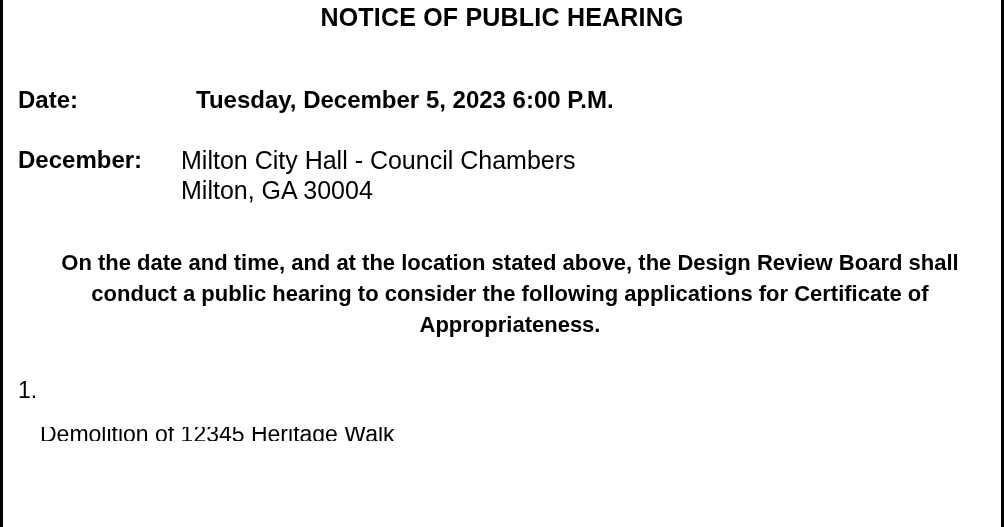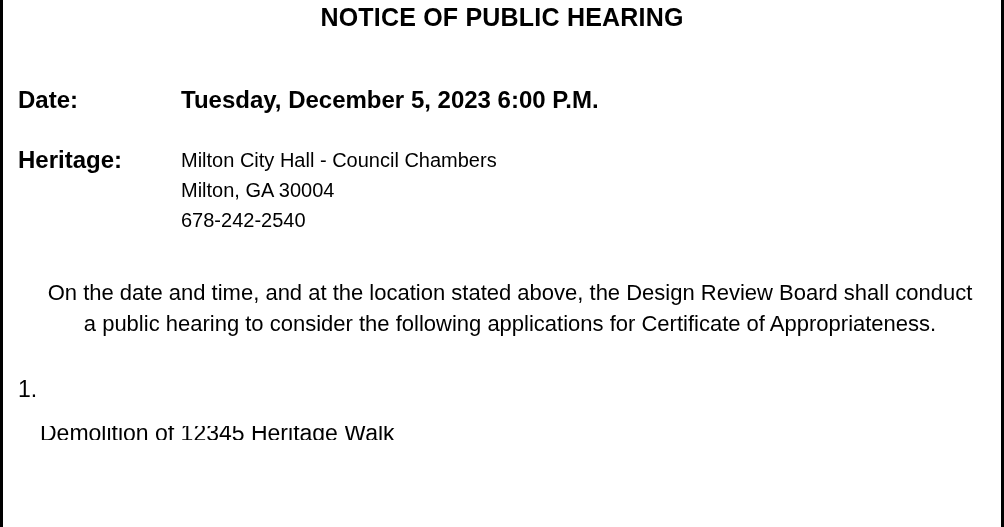--- a/index.html
+++ b/index.html
@@ -46,44 +46,45 @@
   .details {
     margin-top: 52px;
     padding-left: 18px;
   }
   .detail-row {
     display: flex;
     align-items: flex-start;
   }
   .detail-row.date {
     margin-bottom: 30px;
+    gap: 15px;
   }
   .detail-label {
     font-size: 24px;
     font-weight: bold;
     line-height: 30px;
     width: 163px;
     flex: 0 0 163px;
   }
   .detail-value {
     font-size: 24px;
     line-height: 30px;
     font-weight: bold;
   }
   .detail-value-lines {
-    font-size: 20px;
+    font-size: 25px;
     line-height: 30px;
   }
 
   .statement {
     margin-top: 42px;
     padding: 0 28px;
     text-align: center;
     font-size: 22px;
-    font-weight: normal;
+    font-weight: bold;
     line-height: 31px;
     margin-left: 16px;
   }
 
   .items {
     margin-top: 36px;
     padding-left: 18px;
   }
   .item {
     font-size: 23px;
@@ -120,25 +121,24 @@
   </div>
 
   <div class="details">
 
     <div class="detail-row date">
       <div class="detail-label">Date:</div>
       <div class="detail-value">Tuesday, December 5, 2023 6:00 P.M.</div>
     </div>
 
     <div class="detail-row location">
-      <div class="detail-label">Heritage:</div>
+      <div class="detail-label">December:</div>
       <div class="detail-value-lines">
         <div>Milton City Hall - Council Chambers</div>
         <div>Milton, GA 30004</div>
-        <div>678-242-2540</div>
       </div>
     </div>
 
   </div>
 
   <div class="statement">On the date and time, and at the location stated above, the Design Review Board shall conduct a public hearing to consider the following applications for Certificate of Appropriateness.</div>
 
   <div class="items">
     <div class="item">
       <span class="item-num">1.</span>

